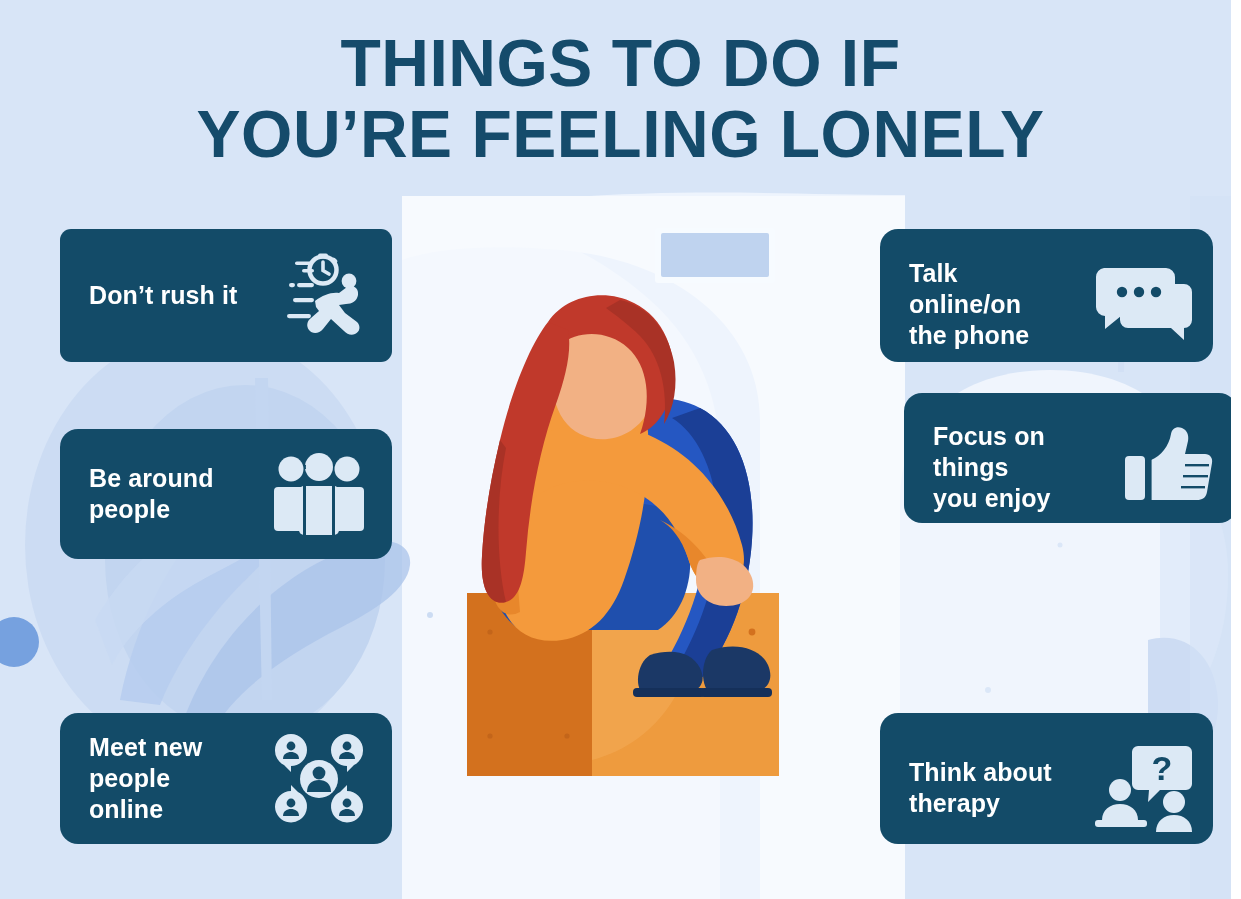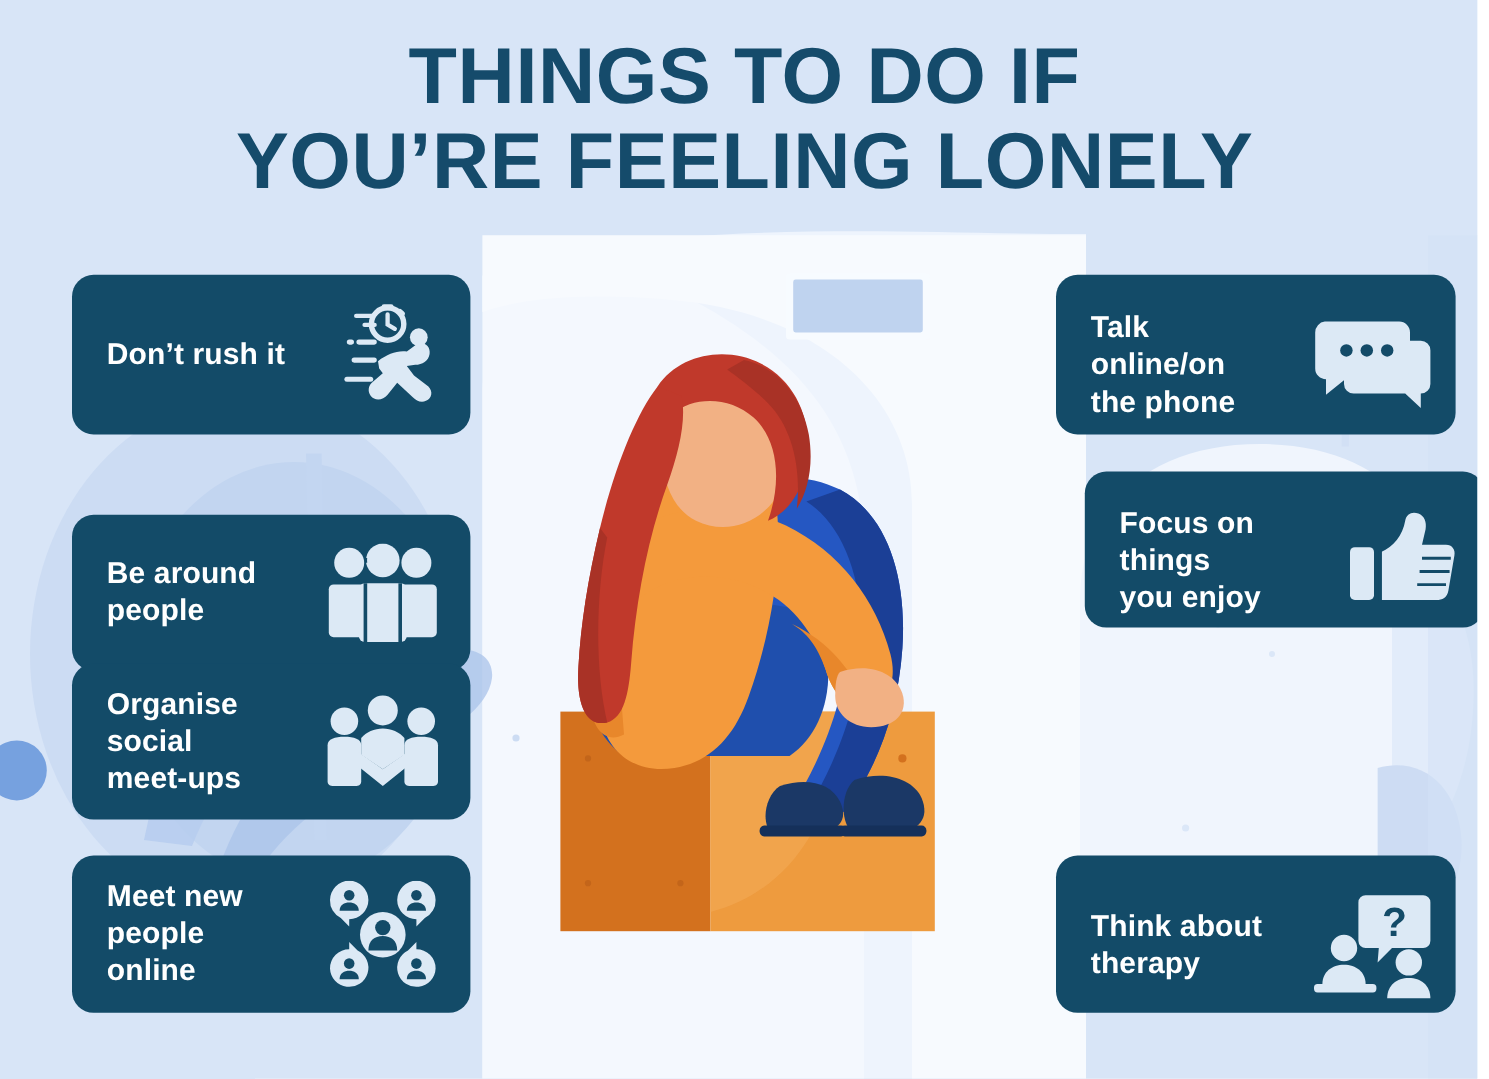--- a/index.html
+++ b/index.html
@@ -67,21 +67,21 @@
     flex: 0 0 auto;
     display: flex;
     align-items: center;
     justify-content: center;
     width: 106px;
     height: 100px;
   }
   .card-icon svg { display: block; }
 
   
-  #card-dont-rush     { top: 229px; height: 133px; }
+  #card-dont-rush     { top: 229px; height: 133px; border-radius: 11px; }
   #card-be-around     { top: 393px; height: 130px; margin-top: 36px; }
   #card-organise      { top: 553px; height: 130px; }
   #card-meet-new      { top: 713px; height: 131px; }
   #card-talk-online   { top: 229px; height: 133px; }
   #card-focus-on      { top: 393px; height: 130px; margin-left: 24px; }
   #card-peer-support  { top: 553px; height: 130px; }
   #card-therapy       { top: 713px; height: 131px; }
 
   
   .illus { position: absolute; left: 0; top: 0; z-index: 4; }
@@ -250,38 +250,20 @@
         </g>
         <g fill="#134b68">
           <path d="M30 33 h3 v49 h-3 z"></path>
           <path d="M59 33 h3 v49 h-3 z"></path>
           <path d="M33 12 a14 14 0 0 0 0 4 h-2 a13 13 0 0 1 0 -4 z"></path>
         </g>
       </svg>
     </div>
   </div>
 
-  <div class="card left" id="card-organise">
-    <div class="card-label">Organise
-social
-meet-ups</div>
-    <div class="card-icon">
-      <svg width="96" height="78" viewBox="0 0 96 78">
-        <g fill="#dce9f5">
-          <circle cx="16" cy="22" r="11.5"></circle>
-          <path d="M2 42 C2 37 8 35 16 35 C24 35 30 37 30 42 L30 72 C30 75 28 76 25 76 L7 76 C4 76 2 75 2 72 Z"></path>
-          <circle cx="80" cy="22" r="11.5"></circle>
-          <path d="M66 42 C66 37 72 35 80 35 C88 35 94 37 94 42 L94 72 C94 75 92 76 89 76 L71 76 C68 76 66 75 66 72 Z"></path>
-          <circle cx="48" cy="13" r="12.5"></circle>
-          <path d="M30 36 C34 31 41 28 48 28 C55 28 62 31 66 36 L66 50 L48 62 L30 50 Z"></path>
-          <path d="M28 48 L48 62 L68 48 L68 60 L48 76 L28 60 Z"></path>
-        </g>
-      </svg>
-    </div>
-  </div>
 
   <div class="card left" id="card-meet-new">
     <div class="card-label">Meet new
 people
 online</div>
     <div class="card-icon">
       <svg width="96" height="90" viewBox="0 0 96 90">
         <g fill="#dce9f5">
 
           <path d="M4 16 a16 16 0 0 1 32 0 a16 16 0 0 1 -16 16 l0 6 l-7 -7 a16 16 0 0 1 -9 -15 z"></path>

